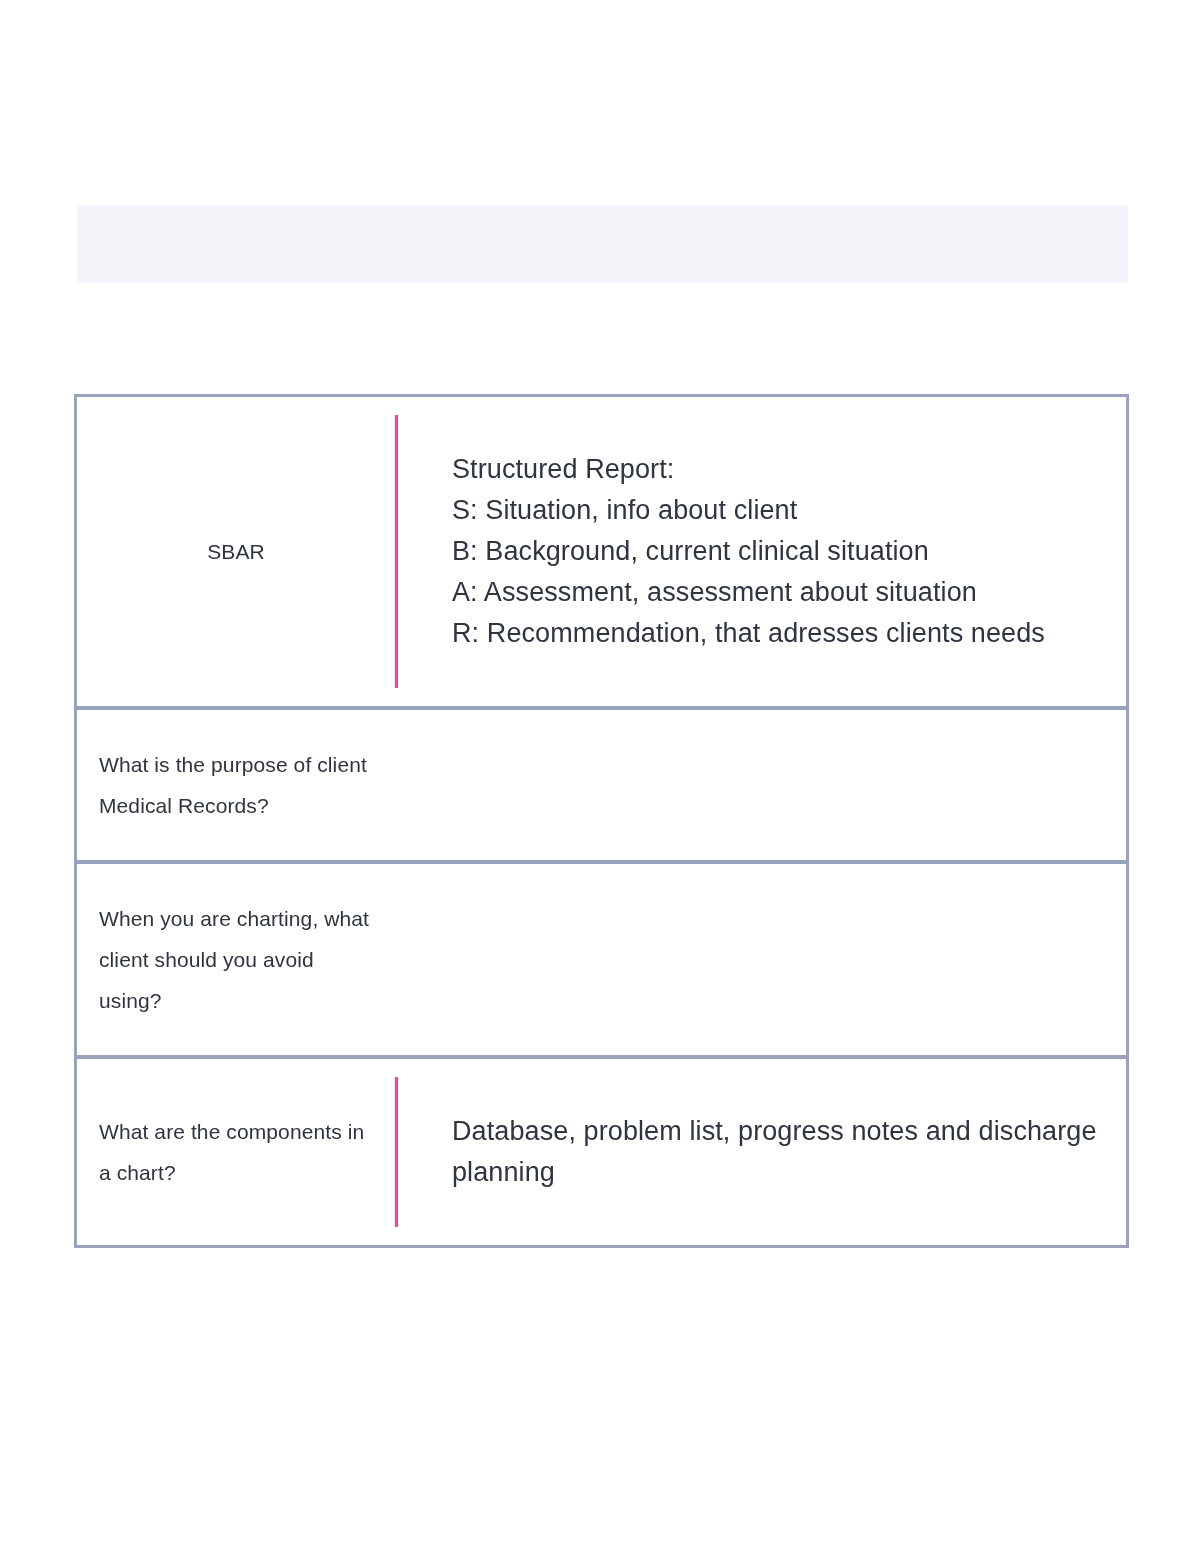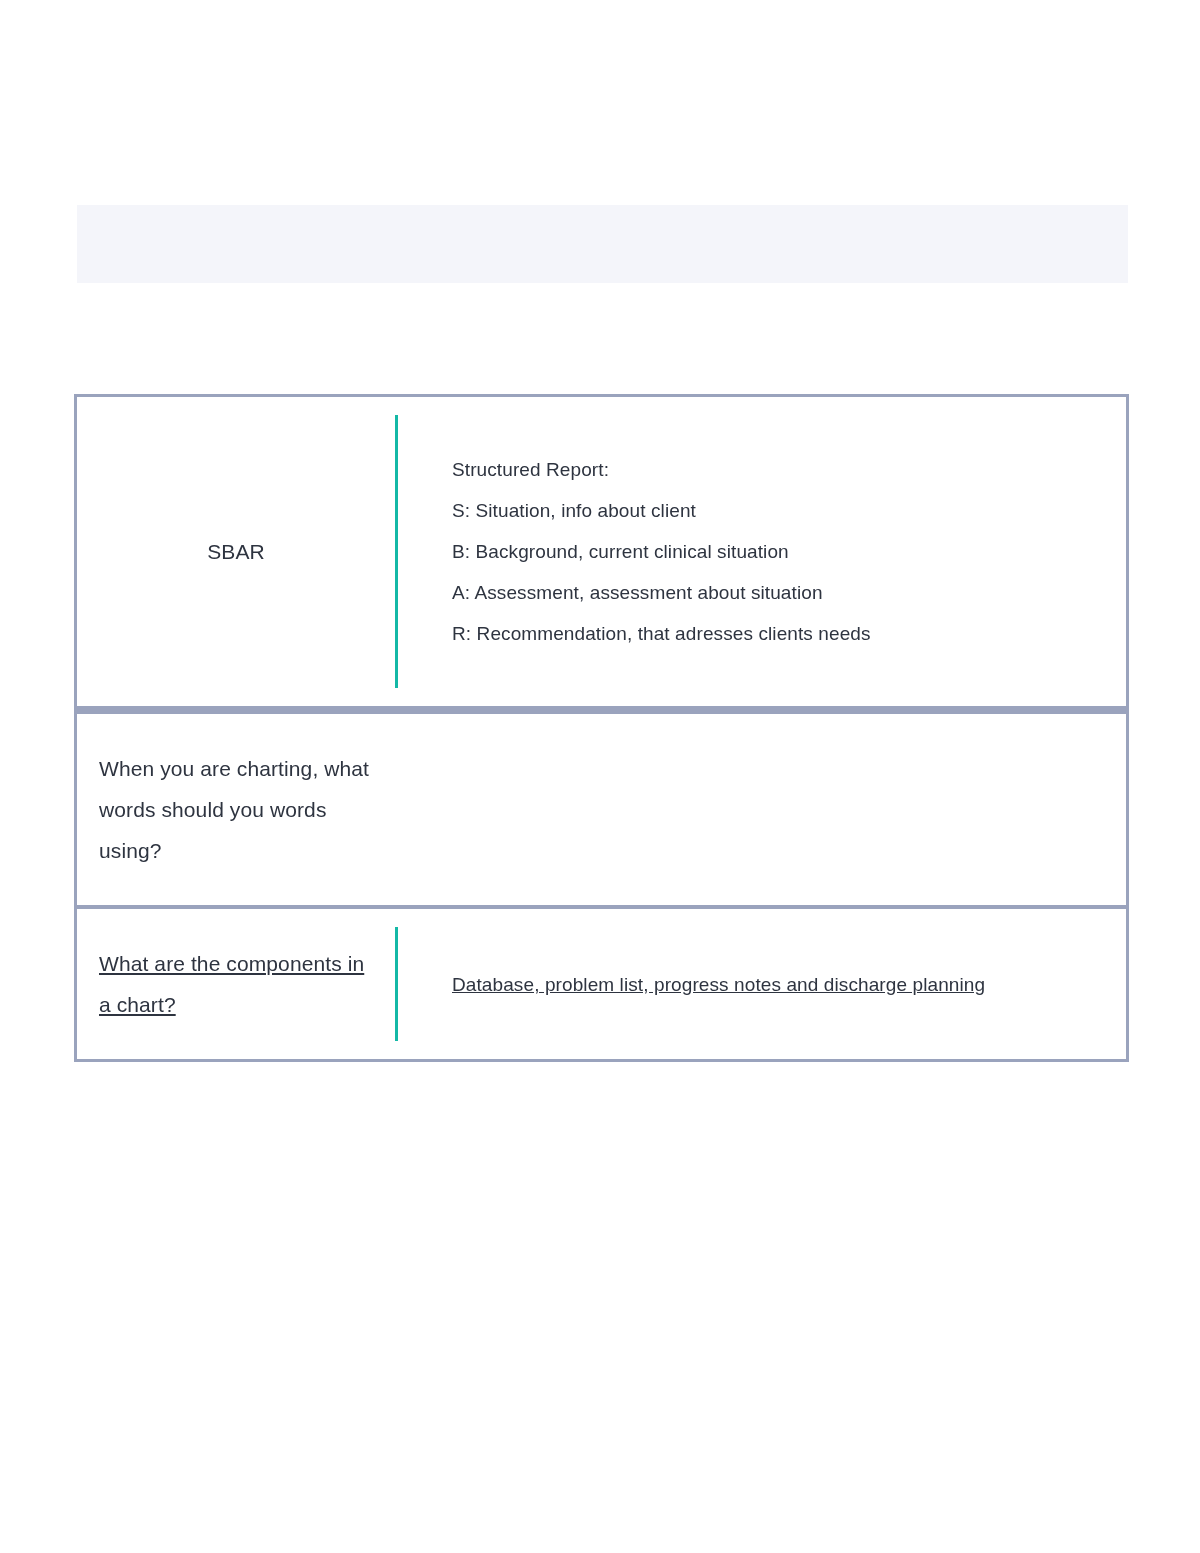--- a/index.html
+++ b/index.html
@@ -43,21 +43,21 @@
     border: 3px solid #9aa3bd;
     background: #ffffff;
   }
 
   .study-row {
     display: flex;
     align-items: stretch;
     background: #ffffff;
     border-bottom: 4px solid #9aa3bd;
   }
-  .study-row:last-child { border-bottom: none; text-decoration: underline; }
+  .study-row:last-child { border-bottom: none; }
 
   .term-cell {
     width: 318px;
     flex: 0 0 318px;
     padding: 34px 22px 34px 22px;
     display: flex;
     align-items: center;
     font-size: 21px;
     line-height: 41px;
     color: #2e3440;
@@ -65,26 +65,25 @@
   }
 
   .term-cell.is-centered {
     justify-content: center;
   }
 
   .definition-cell {
     flex: 1 1 auto;
     padding: 34px 26px 34px 54px;
     display: flex;
-    align-items: center;
-    font-size: 19px;
+    font-size: 27px;
     line-height: 41px;
     color: #2e3440;
     letter-spacing: 0.1px;
-    border-left: 3px solid #14b8a6;
+    border-left: 3px solid #ec4899;
     margin: 18px 0;
   }
 
   .cell-text { display: block; white-space: pre-line; }
 </style>
 </head>
 <body>
 
 <div class="page">
 
@@ -101,25 +100,28 @@
       <div class="definition-cell">
         <span class="cell-text">Structured Report:
 S: Situation, info about client
 B: Background, current clinical situation
 A: Assessment, assessment about situation
 R: Recommendation, that adresses clients needs</span>
       </div>
     </div>
 
     <div class="study-row">
+      <div class="term-cell">
+        <span class="cell-text">What is the purpose of client Medical Records?</span>
+      </div>
     </div>
 
     <div class="study-row">
       <div class="term-cell">
-        <span class="cell-text">When you are charting, what words should you words using?</span>
+        <span class="cell-text">When you are charting, what client should you avoid using?</span>
       </div>
     </div>
 
     <div class="study-row">
       <div class="term-cell">
         <span class="cell-text">What are the components in a chart?</span>
       </div>
       <div class="definition-cell">
         <span class="cell-text">Database, problem list, progress notes and discharge planning</span>
       </div>

